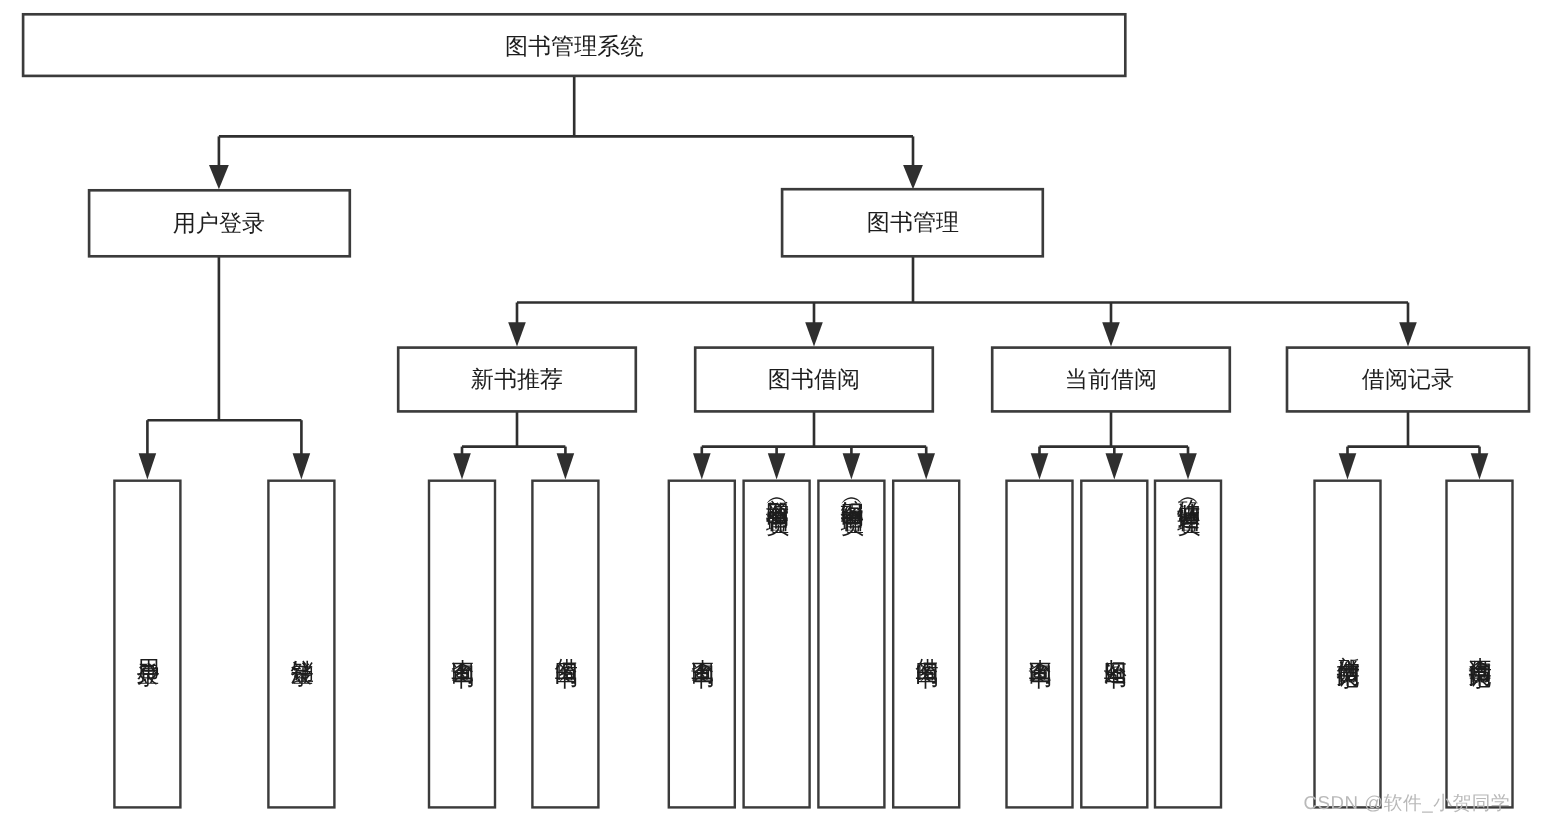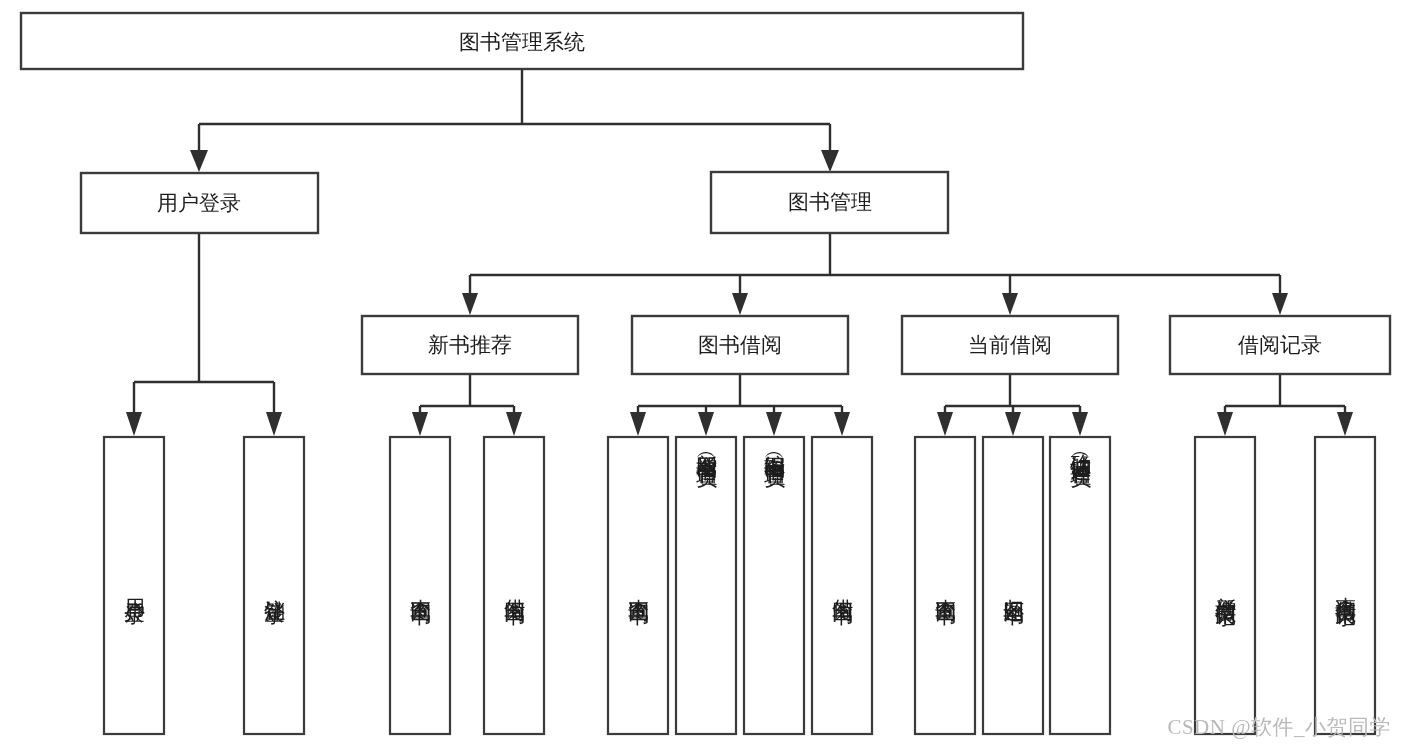--- a/index.html
+++ b/index.html
@@ -66,24 +66,24 @@
     font-family: "DejaVu Sans", "Liberation Sans", sans-serif;
     font-size: 21px;
     line-height: 1.22;
     color: #1d1d1d;
     letter-spacing: 2px;
     white-space: nowrap;
     text-align: center;
   }
   .watermark {
     position: absolute;
-    right: 14px;
+    right: 32px;
     bottom: 6px;
-    font-family: Liberation Serif, serif;
-    font-size: 21px;
+    font-family: Liberation Sans, sans-serif;
+    font-size: 17px;
     color: #b9b9b9;
     letter-spacing: 0.5px;
     user-select: none;
     white-space: nowrap;
   }
 </style>
 </head>
 <body>
 
 <div id="diagram-root">

